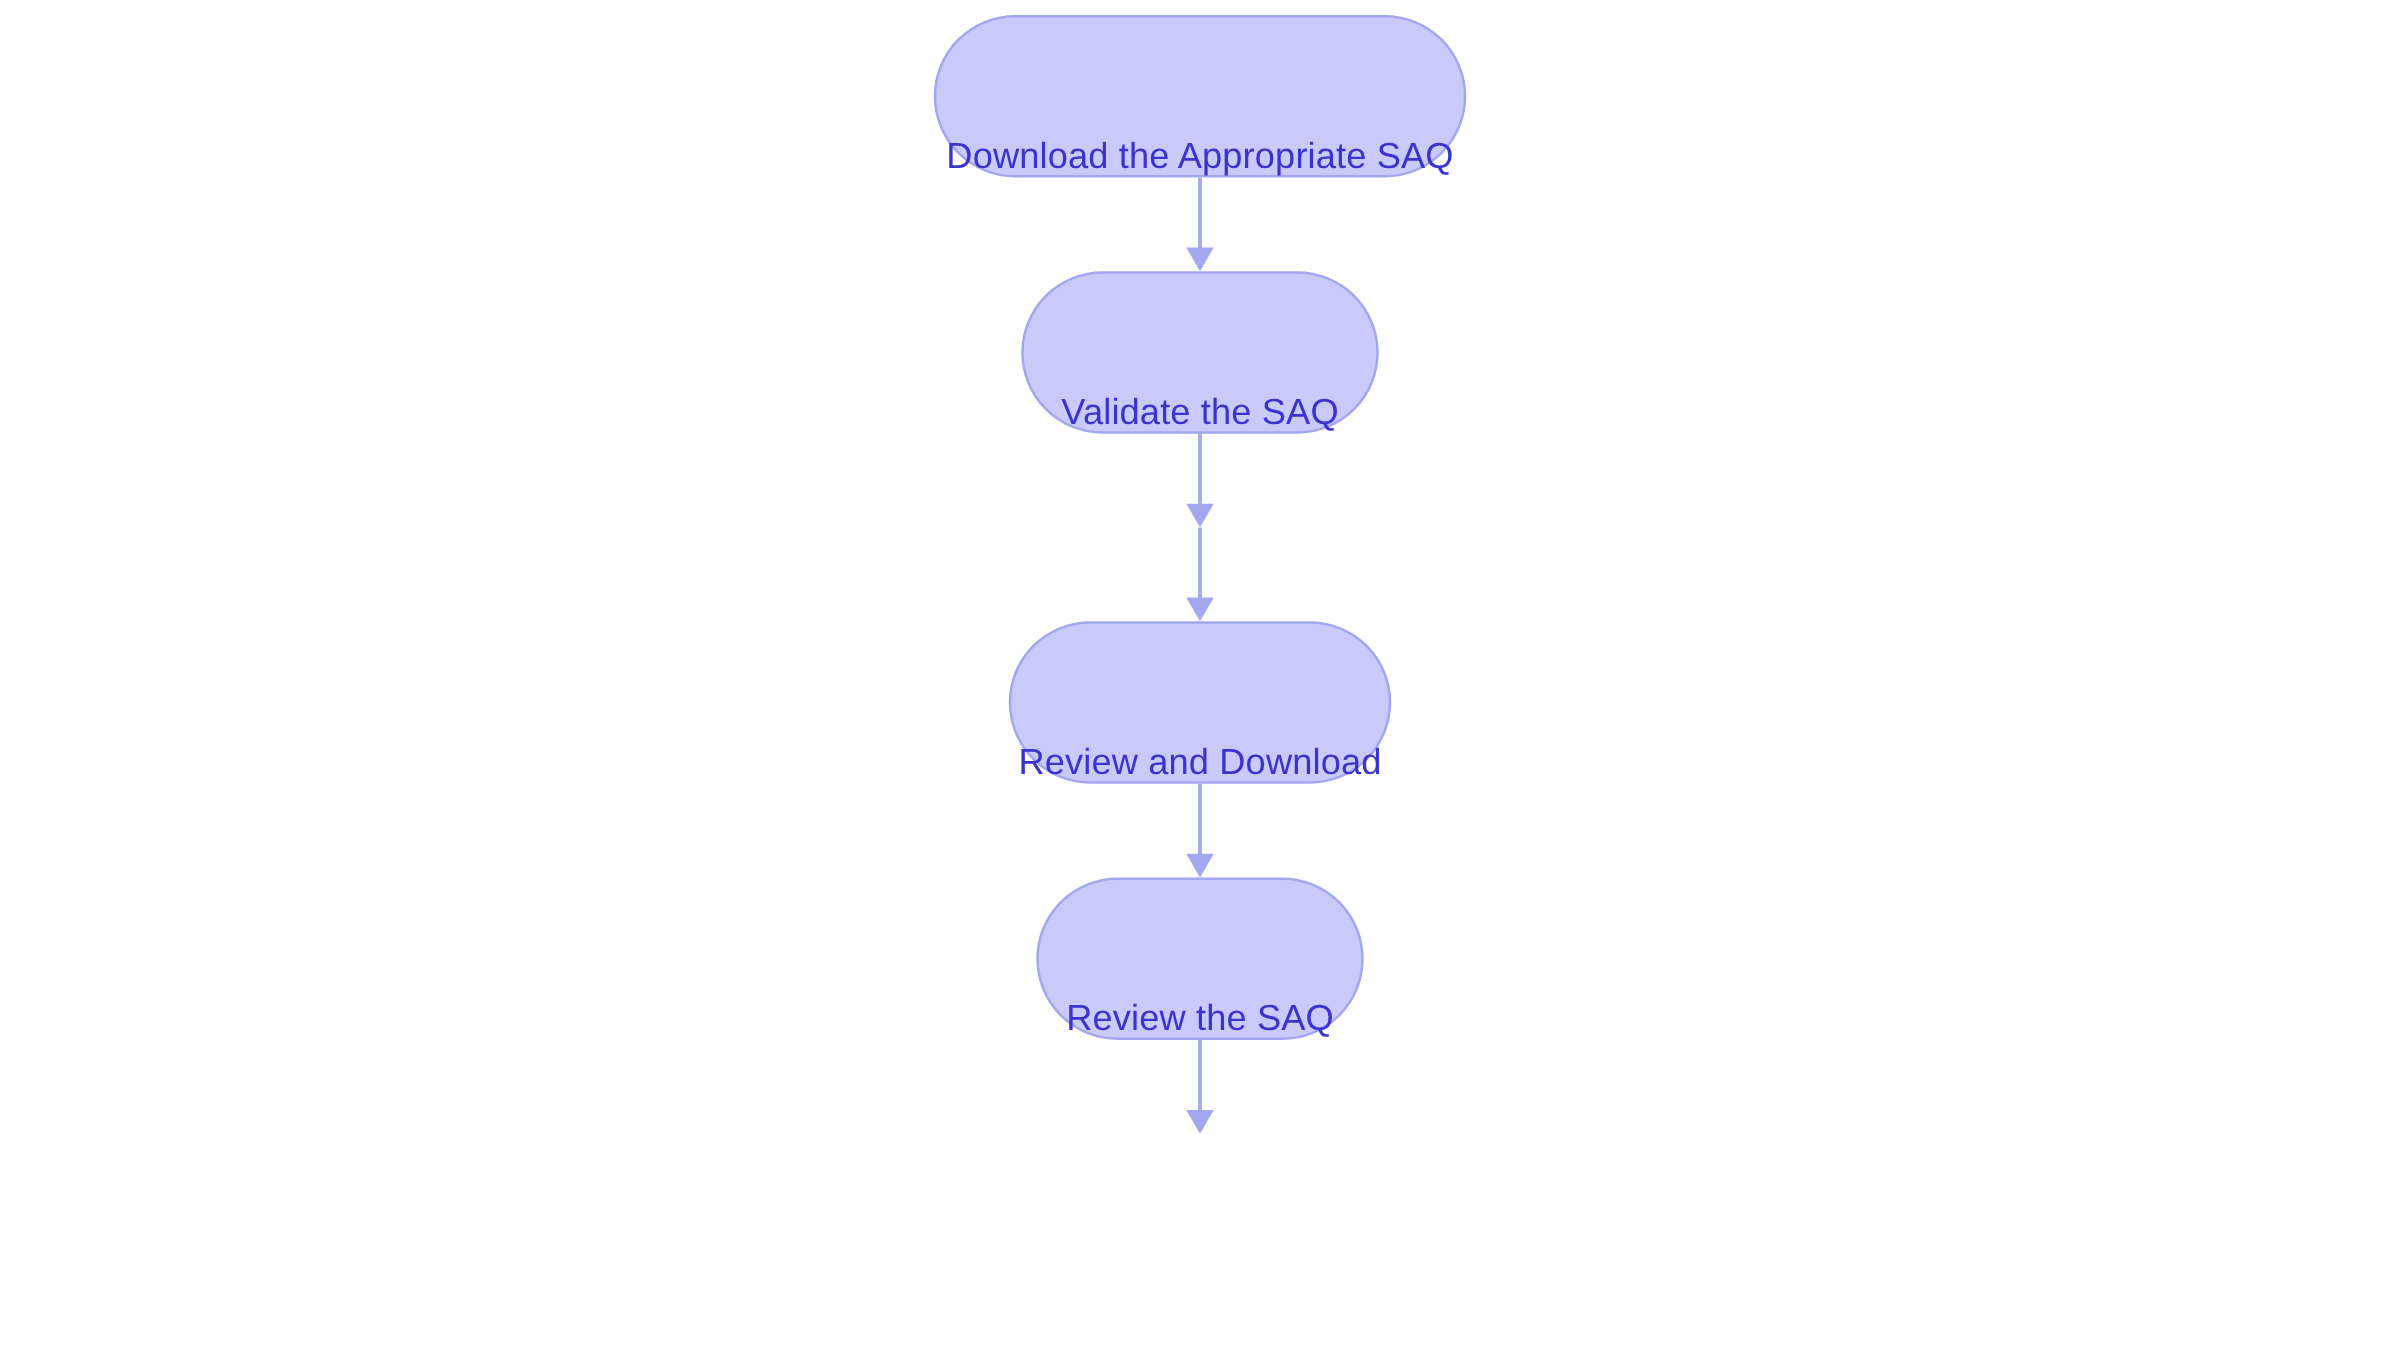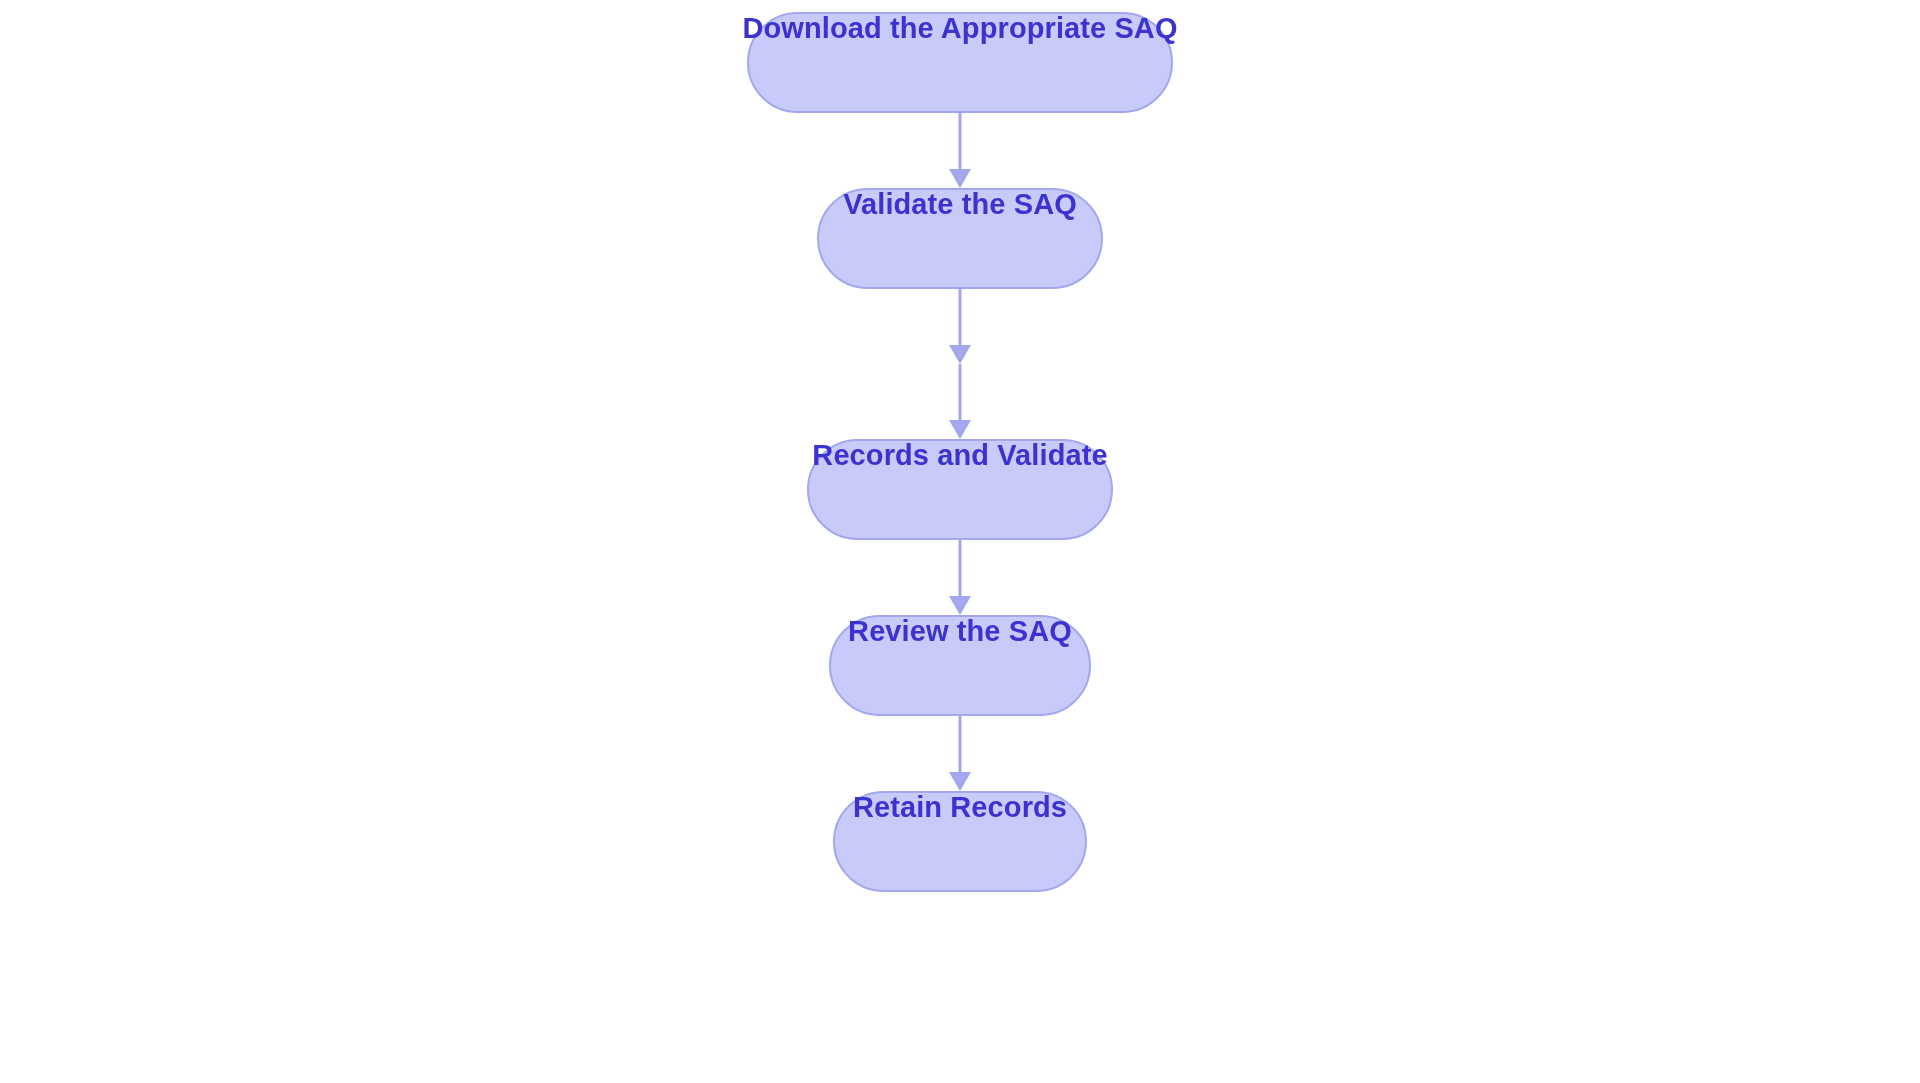--- a/index.html
+++ b/index.html
@@ -29,29 +29,29 @@
     width: 1920px;
     height: 1083px;
     display: flex;
     flex-direction: column;
     align-items: center;
   }
 
   .node {
     box-sizing: border-box;
     display: flex;
-    align-items: flex-start;
+    align-items: flex-end;
     justify-content: center;
     background: #c8caf9;
     border: 2px solid #a3a8ee;
     border-radius: 9999px;
-    height: 101px;
+    height: 130px;
     color: #3a33d0;
     font-size: 29px;
-    font-weight: 700;
+    font-weight: 400;
     letter-spacing: 0.1px;
     white-space: nowrap;
     line-height: 1;
     padding: 0 34px;
   }
 
   .node-label {
     display: block;
   }
 
@@ -119,35 +119,32 @@
       <div class="arrowhead"></div>
     </div>
 
 
     <div class="connector">
       <div class="stem"></div>
       <div class="arrowhead"></div>
     </div>
 
     <div class="node node-w-4">
-      <span class="node-label">Records and Validate</span>
+      <span class="node-label">Review and Download</span>
     </div>
 
     <div class="connector">
       <div class="stem"></div>
       <div class="arrowhead"></div>
     </div>
 
     <div class="node node-w-5">
       <span class="node-label">Review the SAQ</span>
     </div>
 
     <div class="connector">
       <div class="stem"></div>
       <div class="arrowhead"></div>
     </div>
 
-    <div class="node node-w-6">
-      <span class="node-label">Retain Records</span>
-    </div>
 
   </div>
 </div>
 
 </body></html>

